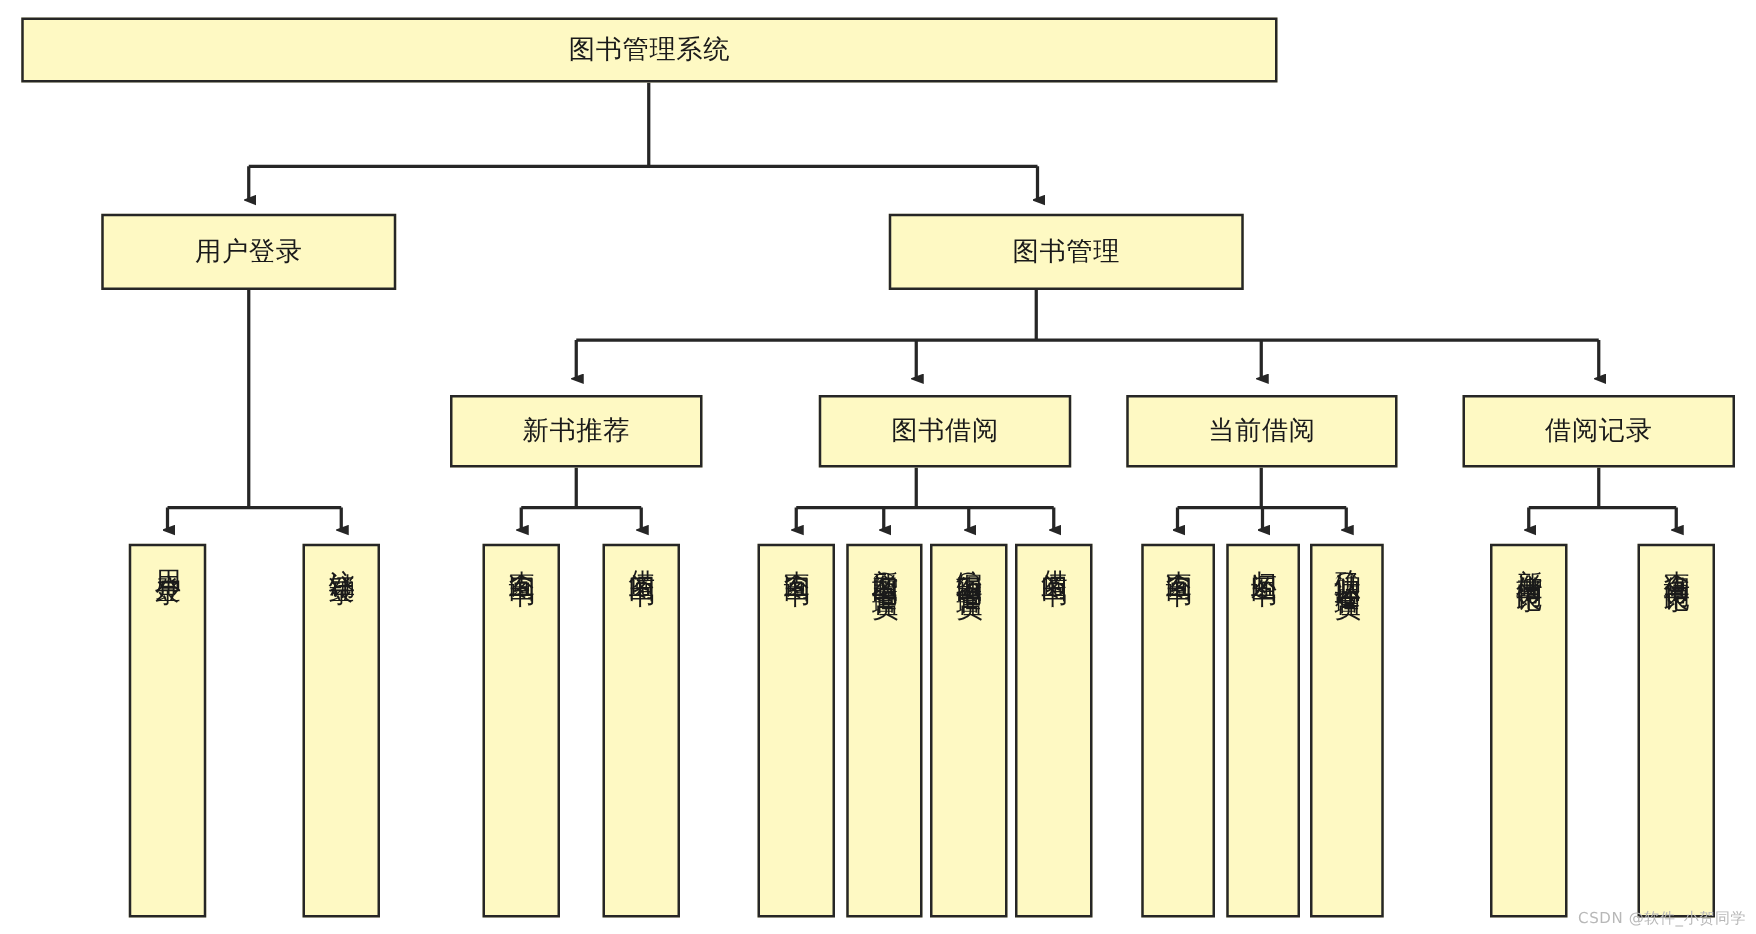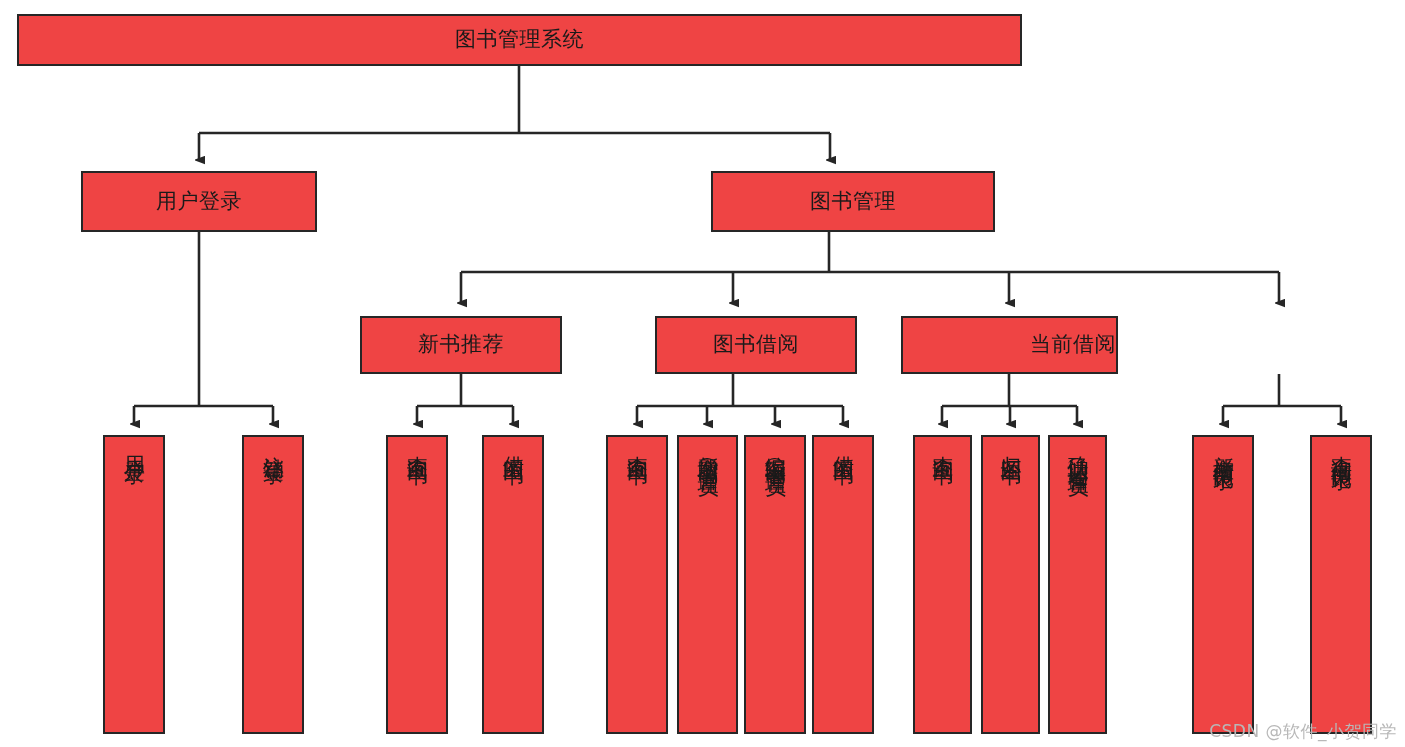--- a/index.html
+++ b/index.html
@@ -21,21 +21,21 @@
     position: absolute;
     left: 0;
     top: 0;
     width: 1405px;
     height: 747px;
   }
   .node {
     position: absolute;
     box-sizing: border-box;
     border: 2px solid #262626;
-    background: #ef4444;
+    background: #fef9c3;
     display: flex;
     align-items: center;
     justify-content: center;
     color: #1a1a1a;
   }
   .node .label {
     display: block;
     text-align: center;
     line-height: 1.12;
   }
@@ -56,21 +56,21 @@
     text-orientation: upright;
     font-size: 21px;
     line-height: 1;
     letter-spacing: 3px;
     max-height: 100%;
   }
   #watermark {
     position: absolute;
     right: 8px;
     bottom: 4px;
-    font-size: 17px;
+    font-size: 12px;
     color: #b8b8b8;
     white-space: nowrap;
     letter-spacing: 0.5px;
     margin-top: 32px;
   }
 </style>
 </head>
 <body>
 
 <div id="canvas">
@@ -136,22 +136,25 @@
   <div class="node horiz" id="node-l1-1" style="left: 711px; top: 171px; width: 284px; height: 61px;">
     <span class="label">图书管理</span>
   </div>
 
   <div class="node horiz" id="node-l2-0" style="left: 360px; top: 316px; width: 202px; height: 58px;">
     <span class="label">新书推荐</span>
   </div>
   <div class="node horiz" id="node-l2-1" style="left: 632px; top: 316px; width: 202px; height: 58px; margin-left: 23px;">
     <span class="label">图书借阅</span>
   </div>
-  <div class="node horiz" id="node-l2-2" style="left: 901px; top: 316px; width: 217px; height: 58px; justify-content: flex-end;">
+  <div class="node horiz" id="node-l2-2" style="left: 901px; top: 316px; width: 217px; height: 58px;">
     <span class="label">当前借阅</span>
+  </div>
+  <div class="node horiz" id="node-l2-3" style="left: 1170px; top: 316px; width: 218px; height: 58px;">
+    <span class="label">借阅记录</span>
   </div>
 
   <div class="node vert" id="node-leaf-0" style="left: 103px; top: 435px; width: 62px; height: 299px;">
     <span class="label" style="font-size: 21px; letter-spacing: 3px;">用户登录</span>
   </div>
   <div class="node vert" id="node-leaf-1" style="left: 242px; top: 435px; width: 62px; height: 299px;">
     <span class="label" style="font-size: 21px; letter-spacing: 3px;">注销登录</span>
   </div>
   <div class="node vert" id="node-leaf-2" style="left: 386px; top: 435px; width: 62px; height: 299px;">
     <span class="label" style="font-size: 21px; letter-spacing: 3px;">查询图书</span>

